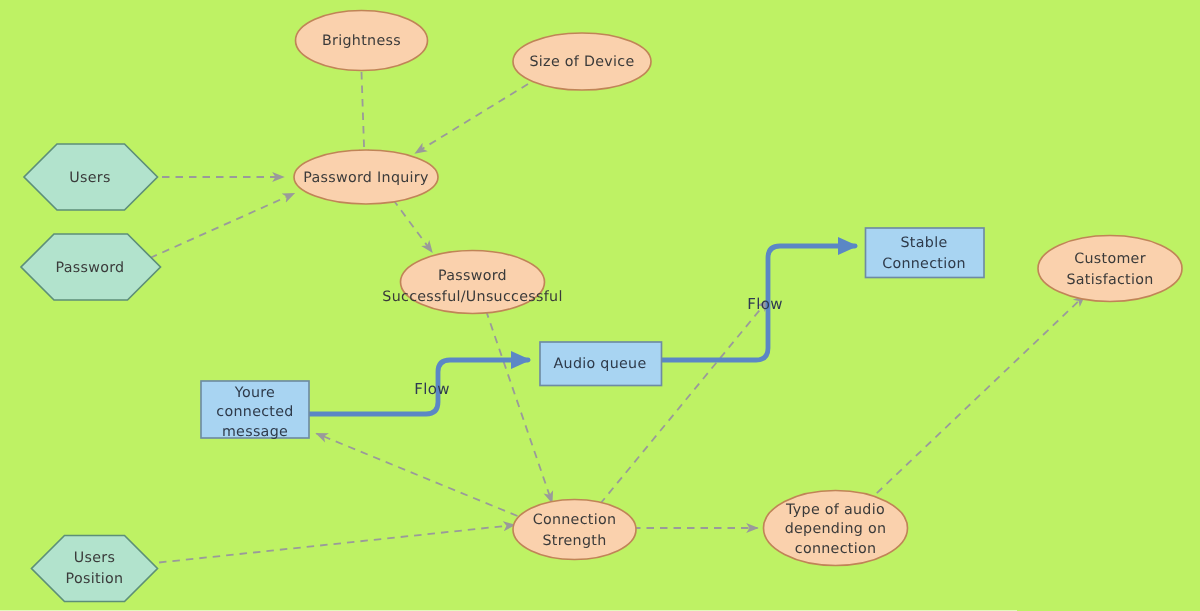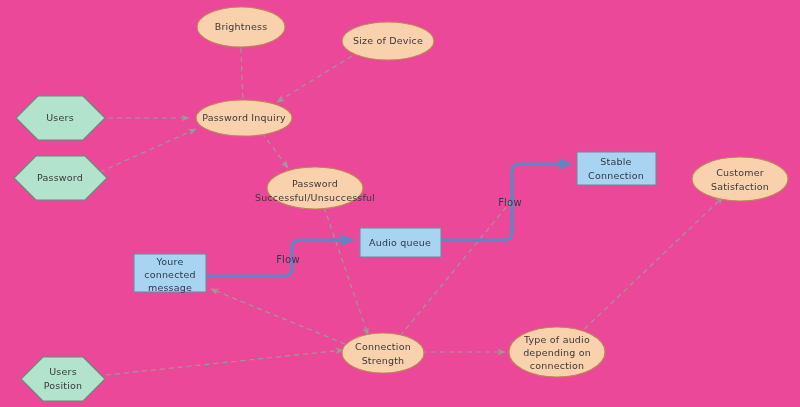--- a/index.html
+++ b/index.html
@@ -4,21 +4,21 @@
 <style>
   html, body {
     margin: 0;
     padding: 0;
     background: #ffffff;
   }
   #canvas-root {
     position: relative;
     width: 800px;
     height: 407px;
-    background: #ec4899;
+    background: #bef264;
     overflow: hidden;
     font-family: "DejaVu Sans", sans-serif;
   }
   #diagram-svg {
     position: absolute;
     left: 0;
     top: 0;
     width: 800px;
     height: 407px;
   }

